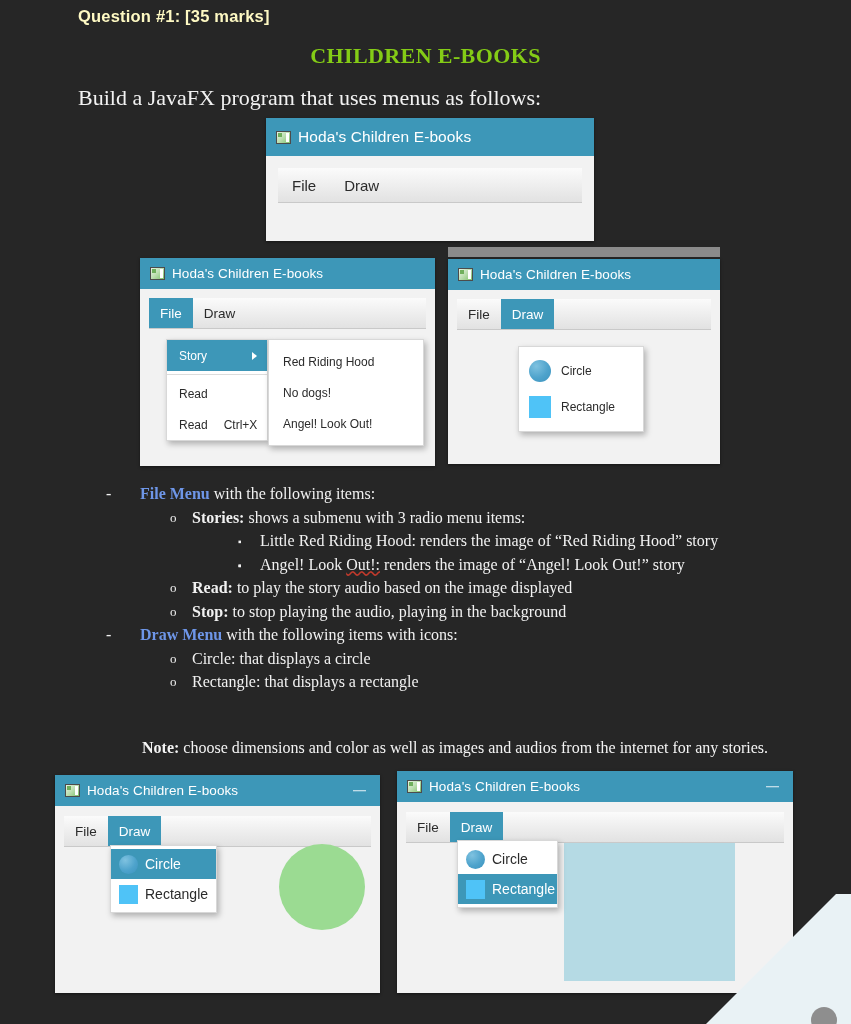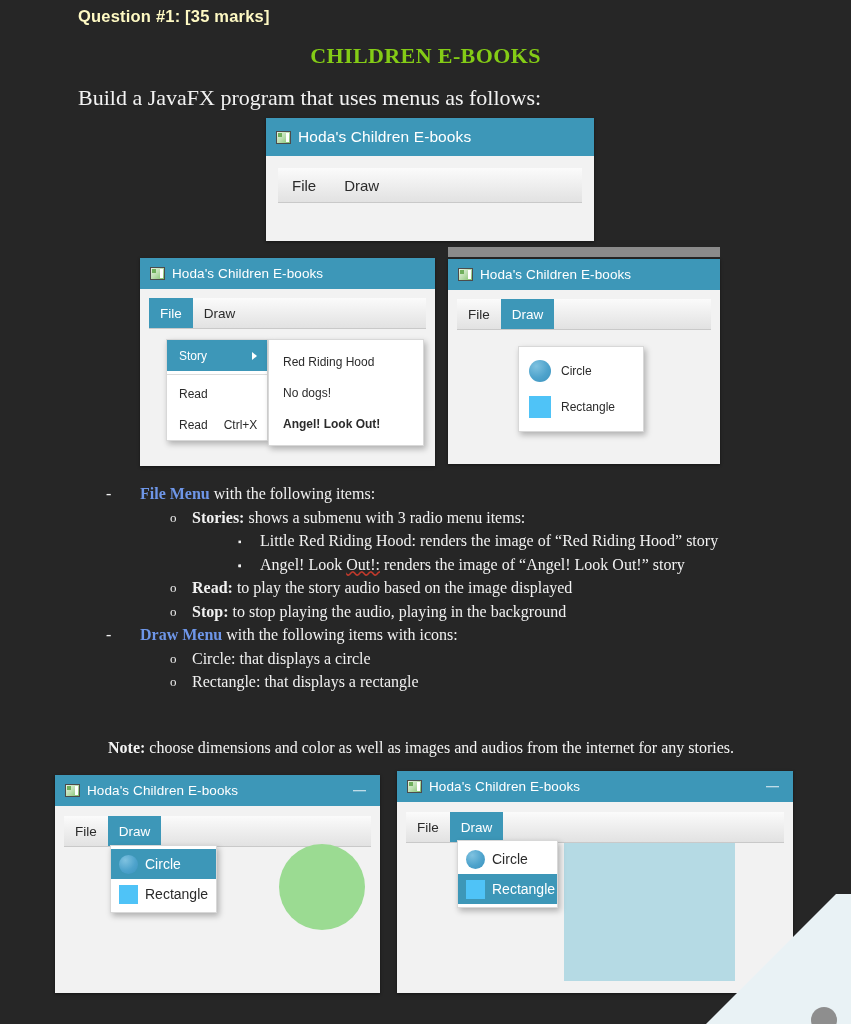--- a/index.html
+++ b/index.html
@@ -41,21 +41,21 @@
   .lvl2{padding-left:92px;position:relative;}
   .lvl2 .circ{position:absolute;left:92px;font-size:13px;}
   .lvl2 .txt{display:inline-block;margin-left:22px;text-align:right;}
   .lvl3{padding-left:160px;position:relative;}
   .lvl3 .sq{position:absolute;left:160px;font-size:10px;top:1px;}
   .lvl3 .txt{display:inline-block;margin-left:22px;}
   .kw{color:#6E96E8;font-weight:bold;}
   .bd{font-weight:bold;}
   .sp{ text-decoration:underline wavy #C0392B; text-decoration-skip-ink:none;}
   .note{position:absolute;left:108px;top:739px;font-size:16px;color:#F4F4F4;}
-  .note b{font-weight:bold;}
+  .note b{font-weight:bold;margin-left:34px;}
 
   
   .win{position:absolute;background:#F2F2F2;box-shadow:0 1px 3px rgba(0,0,0,.45);}
   .titlebar{
     position:relative;background:#3D97B8;height:38px;
     display:flex;align-items:center;padding-left:10px;
     font-family:"Liberation Sans", sans-serif;
     color:#FFFFFF;font-size:15.5px;letter-spacing:.1px;
   }
   .titlebar.sm{height:31px;font-size:13.5px;}
@@ -185,21 +185,21 @@
     </div>
   </div>
 
   <div class="menu" style="left:268px;top:339px;width:156px;padding:6px 0;">
     <div class="mrow" style="height:31px;padding:0 14px;">
       <span>Red Riding Hood</span>
     </div>
     <div class="mrow" style="height:31px;padding:0 14px;">
       <span>No dogs!</span>
     </div>
-    <div class="mrow" style="height:31px;padding:0 14px;font-weight:bold;">
+    <div class="mrow" style="height:31px;padding:0 14px;">
       <span>Angel! Look Out!</span>
     </div>
   </div>
 
   <div class="ghost" style="left:448px;top:247px;width:272px;height:10px;"></div>
   <div class="win" style="left:448px;top:259px;width:272px;height:205px;">
     <div class="titlebar sm">
       <span class="appicon"></span>
       <span>Hoda's Children E-books</span>
     </div>

